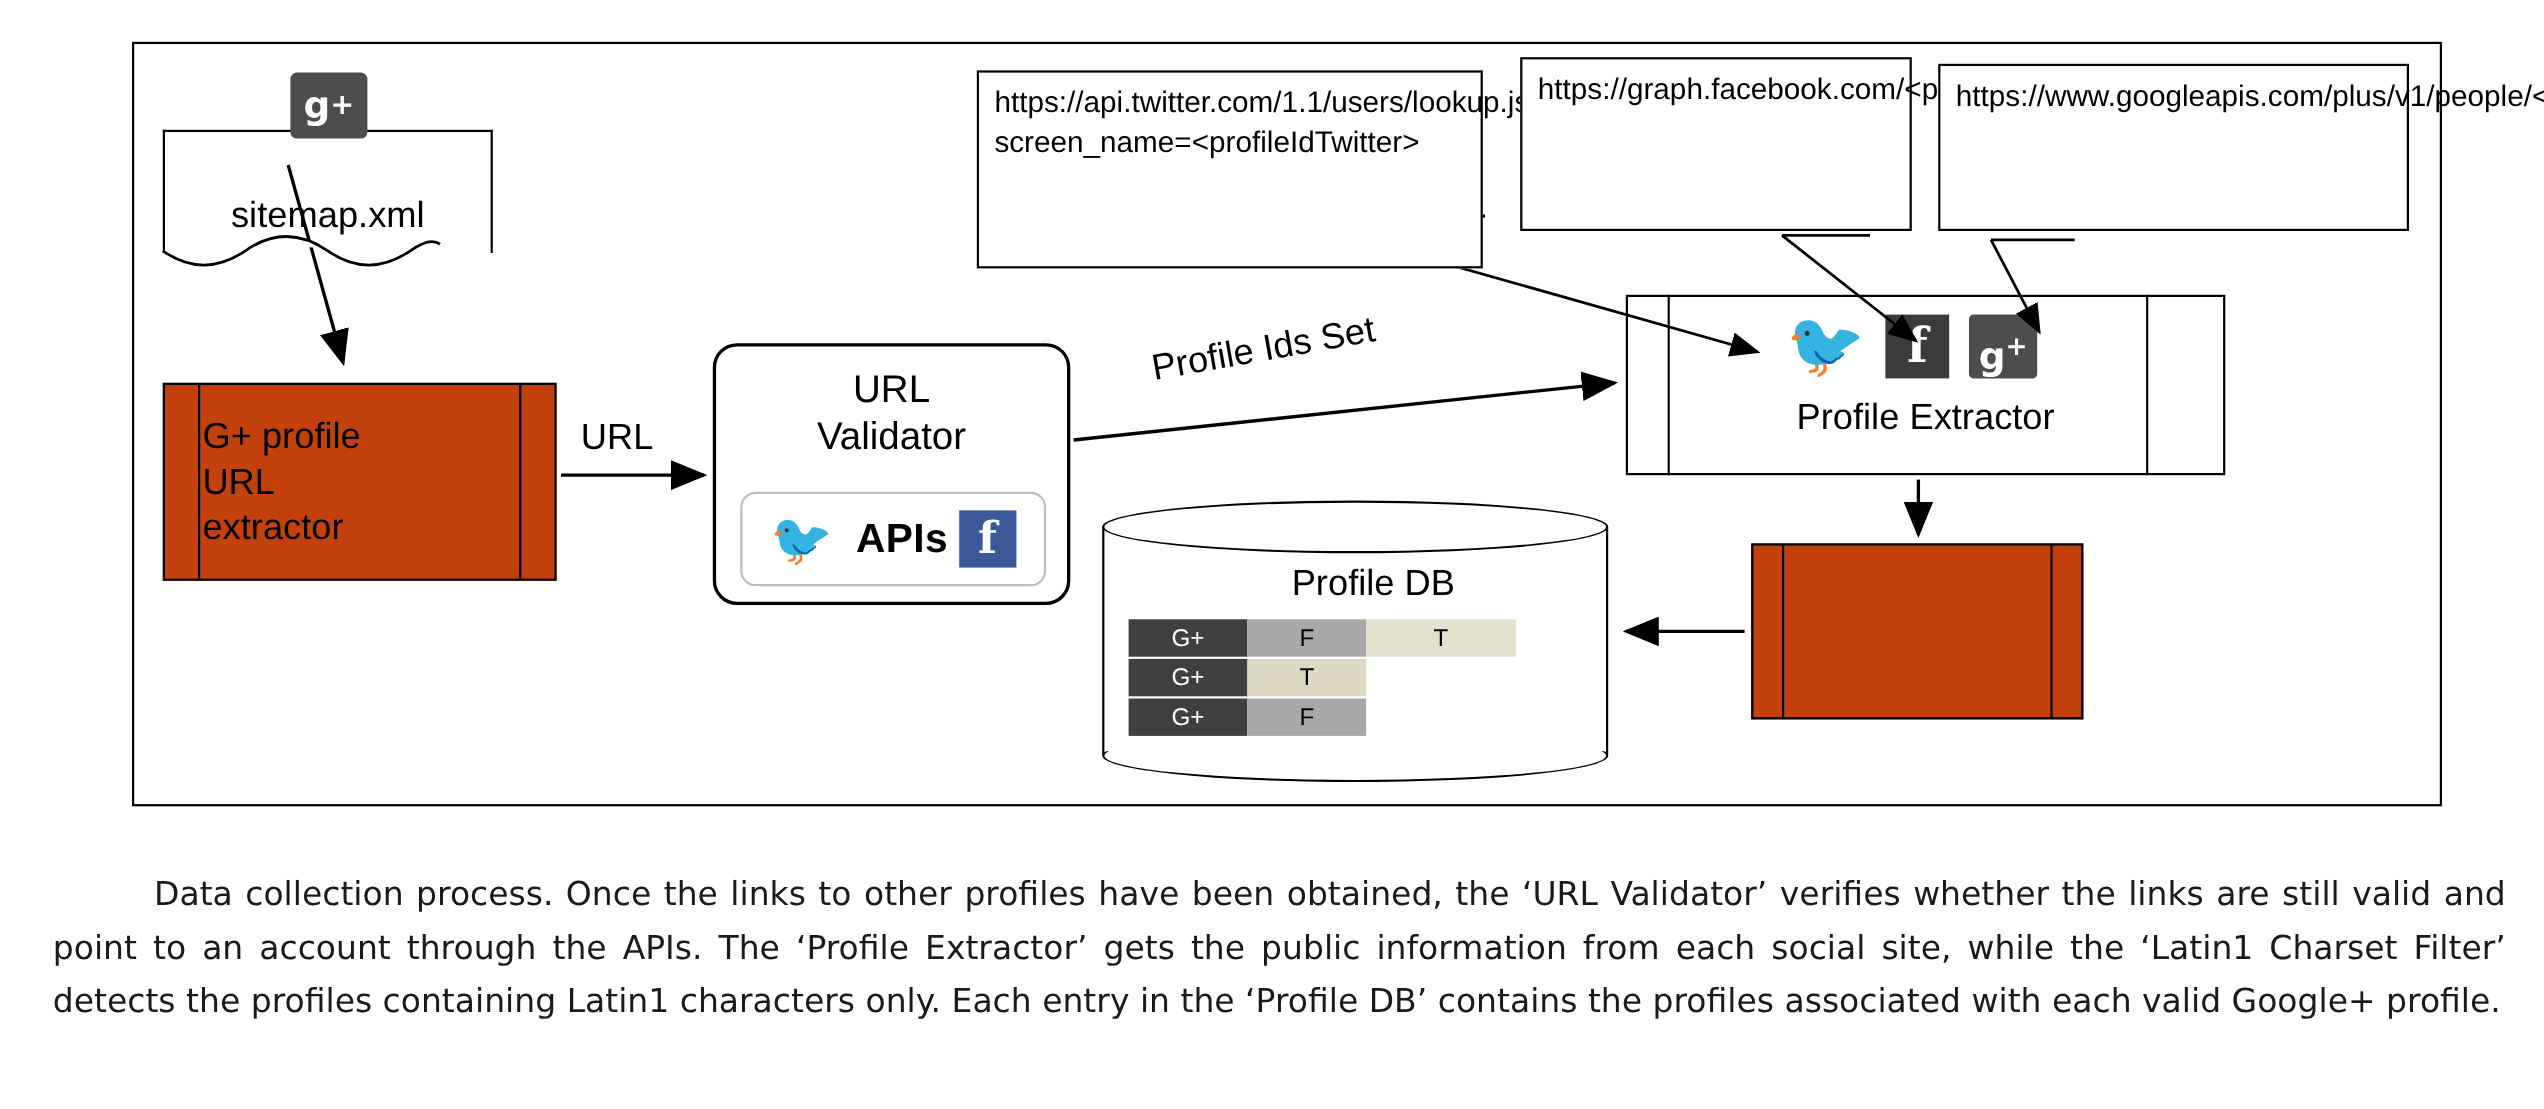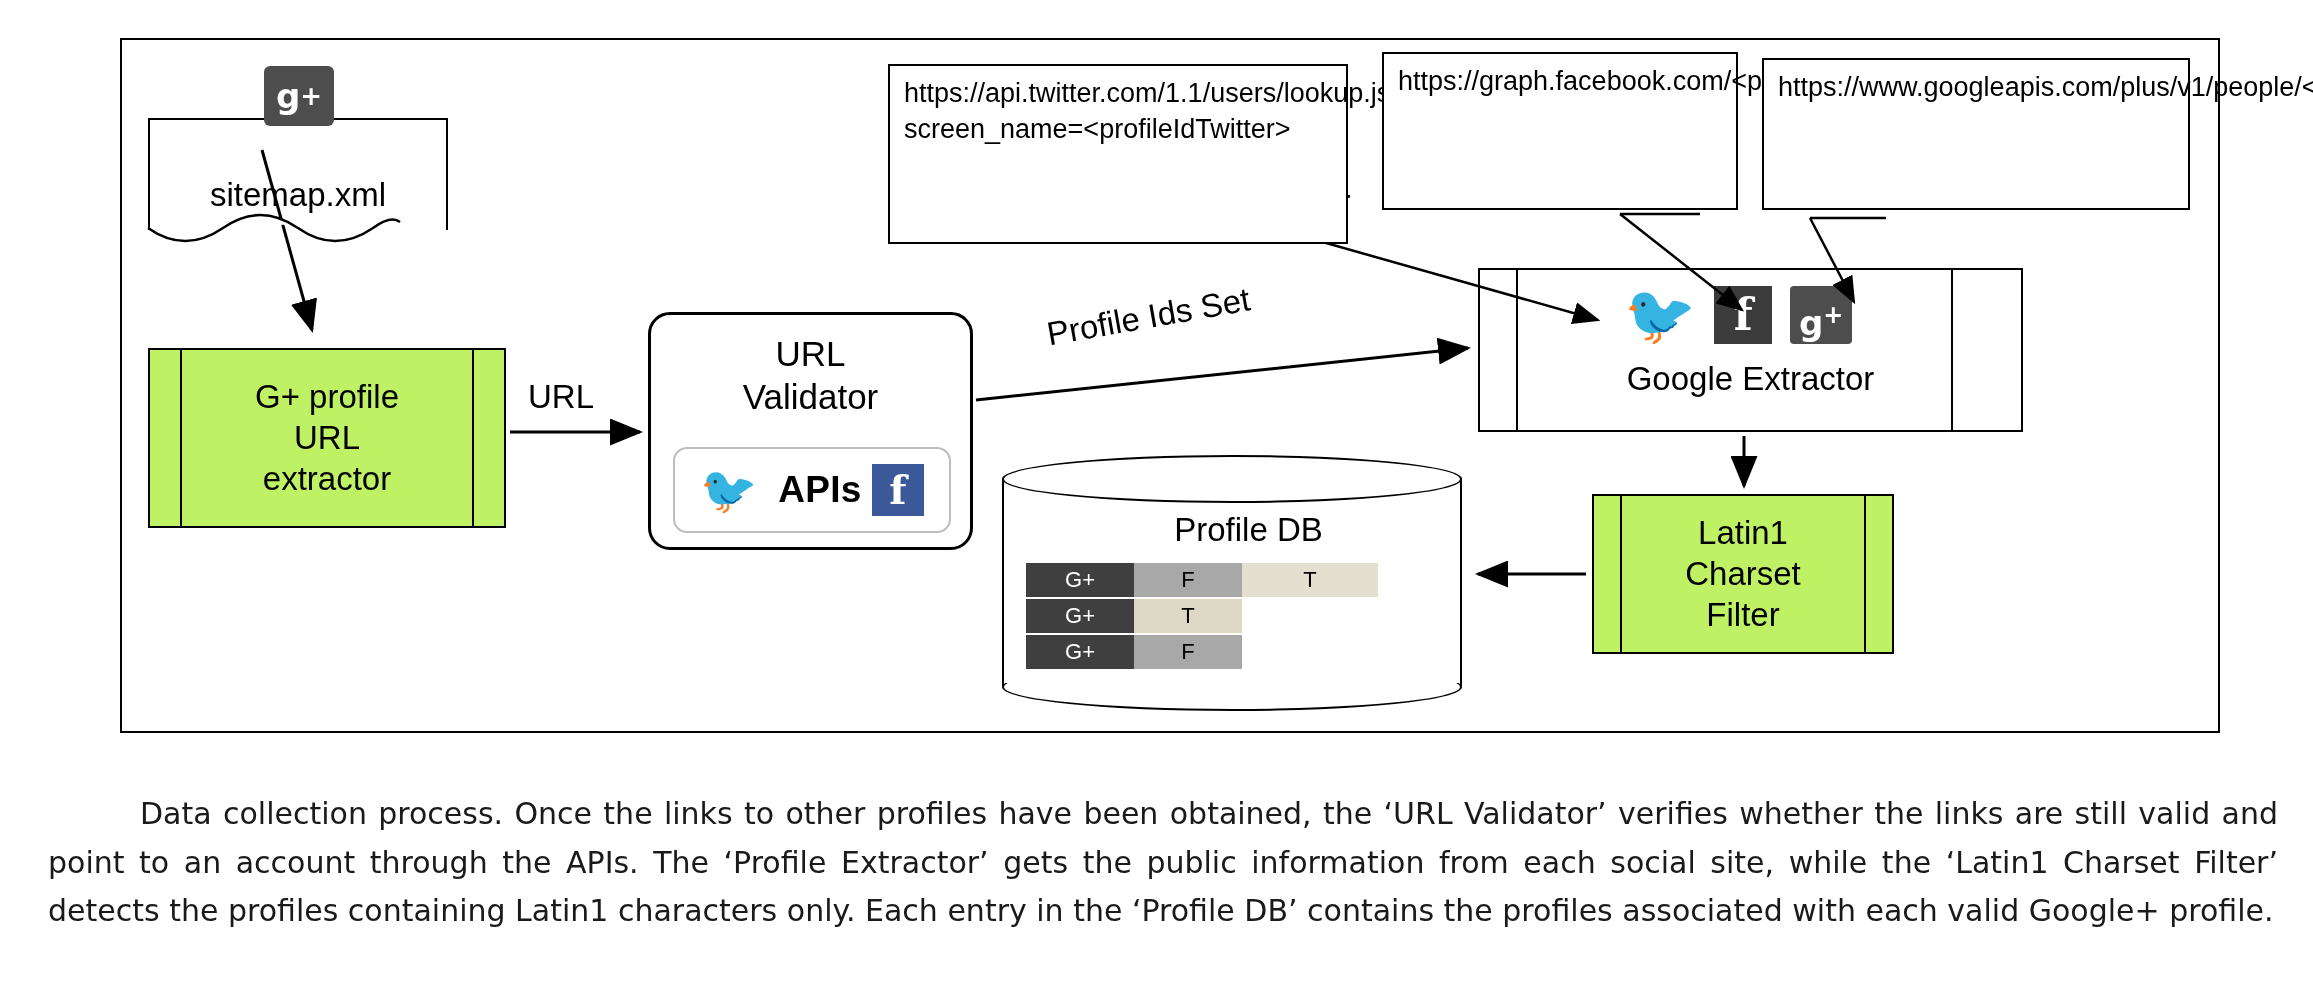--- a/index.html
+++ b/index.html
@@ -30,22 +30,22 @@
     height: 695px;
     border: 2px solid #000;
     box-sizing: border-box;
     background: #fff;
   }
   
   .box {
     position: absolute;
     border: 2px solid #000;
     box-sizing: border-box;
-    background: #bef264;
-    text-align: center;
+    background: #c2410c;
+    text-align: left;
   }
   .module {
     
   }
   .module .bar-l, .module .bar-r {
     position: absolute;
     top: 0; bottom: 0;
     width: 0;
     border-left: 2px solid #000;
   }
@@ -377,29 +377,26 @@
 
   <div id="profile-extractor">
     <div class="pe-box"></div>
     <span class="bar-l"></span>
       <span class="bar-r"></span>
     <div class="pe-icons">
       <span style="color:#a7a9ac;font-size:58px;line-height:58px;">🐦</span>
       <span style="display:inline-block;width:58px;height:58px;background:#3b3b3b;color:#fff;font-family:'DejaVu Serif',serif;font-weight:bold;font-size:44px;line-height:58px;text-align:center;">f</span>
       <span style="display:inline-block;width:62px;height:58px;background:#4d4d4d;color:#fff;font-family:'DejaVu Sans',sans-serif;font-weight:bold;font-size:34px;line-height:58px;text-align:center;border-radius:4px;">g<span style="font-size:24px;vertical-align:super;">+</span></span>
     </div>
-    <div class="pe-label">Google Extractor</div>
+    <div class="pe-label">Profile Extractor</div>
   </div>
 
   <div class="box module" id="latin1-filter">
     <span class="bar-l" style="left:26px;"></span>
       <span class="bar-r" style="right:26px;"></span>
-    <div class="label" style="white-space:pre-line;">Latin1
-Charset
-Filter</div>
   </div>
 
   <div id="profile-db">
     <div class="cyl-body"></div>
     <div class="cyl-bottom"></div>
     <div class="cyl-top"></div>
     <div class="db-label">Profile DB</div>
     <div class="db-table">
       <div class="db-row">
         <span class="cell c-gplus">G+</span>

